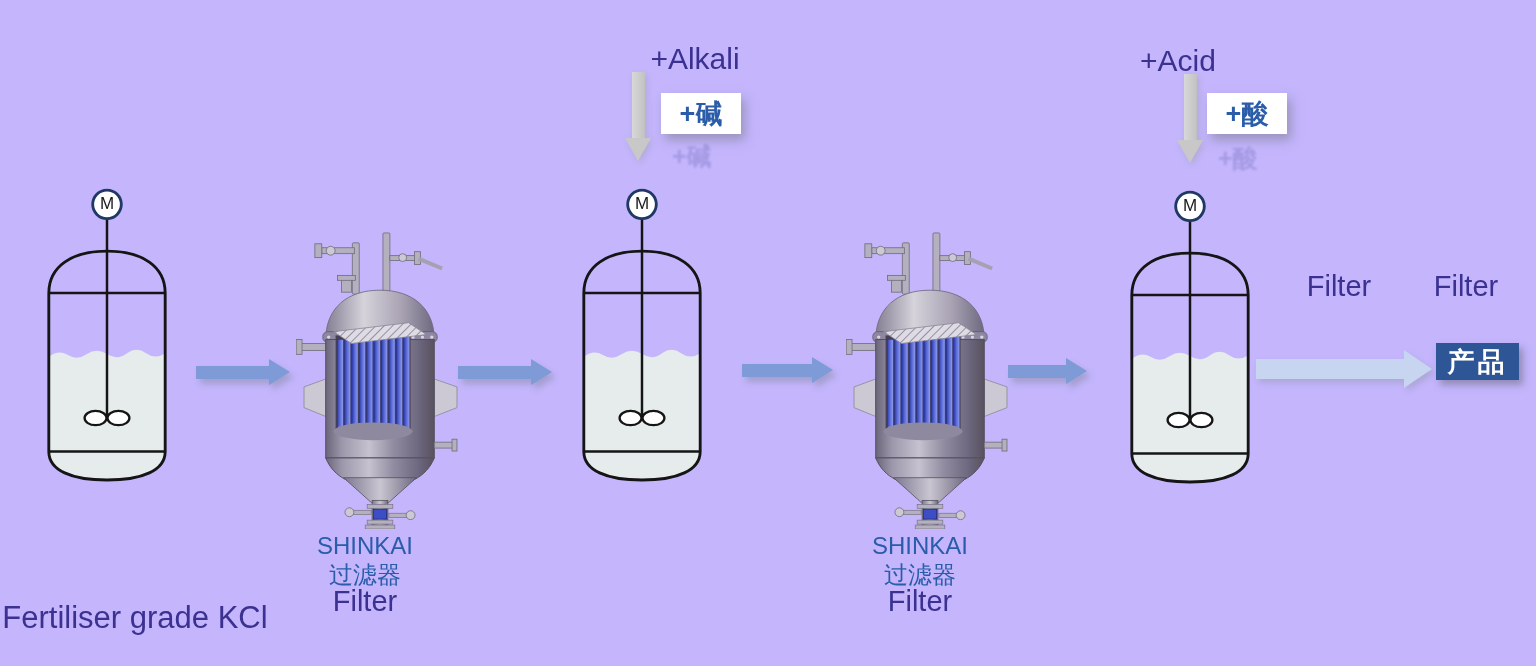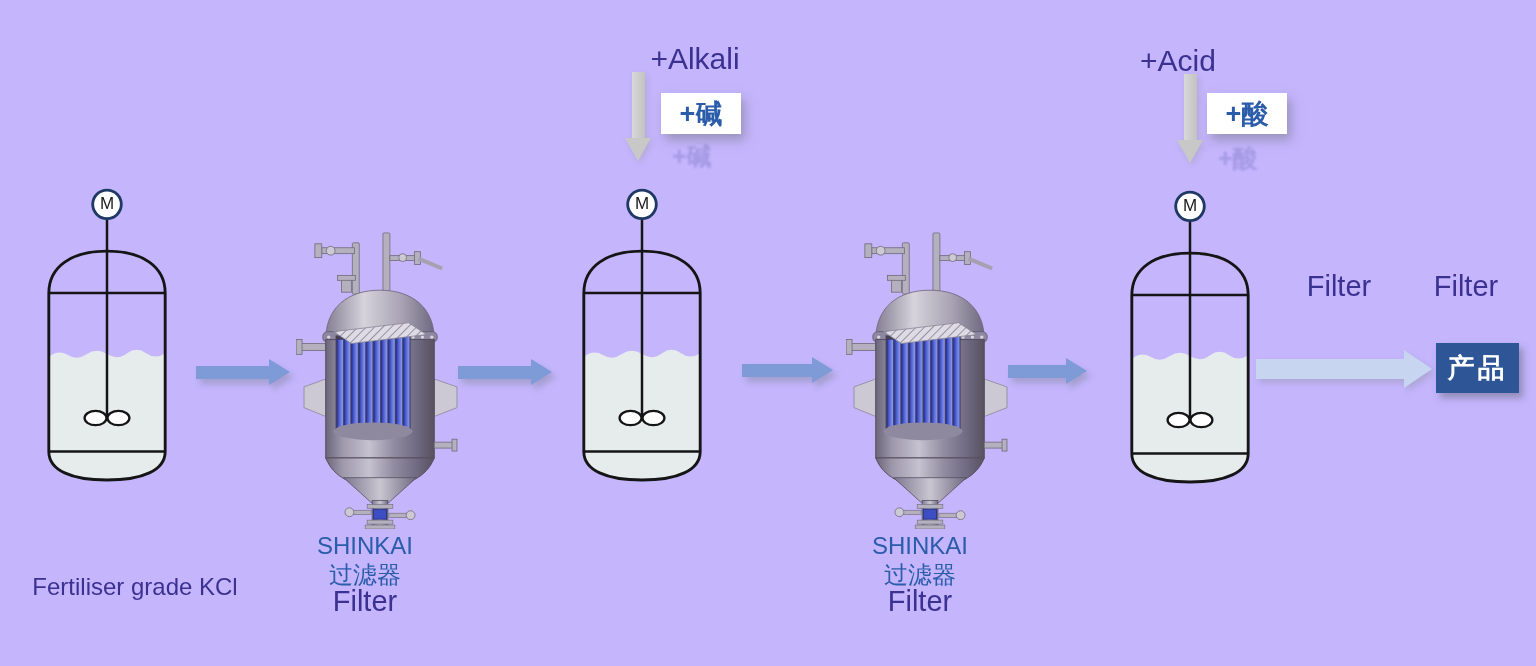--- a/index.html
+++ b/index.html
@@ -174,21 +174,21 @@
   </div>
   <div class="ghost" style="left:1218px;top:142px">+酸</div>
   <div class="chipbox" style="left:1207px;top:93px;width:80px;height:41px;font-size:27px">
     <span>+酸</span>
   </div>
 
   <svg class="art" style="left:45px;top:188px" width="124" height="296" viewBox="0 0 130 310">
       <use href="#sym-tank"></use>
     </svg>
   <span class="mlabel" style="left:107px;top:194px">M</span>
-  <div class="t cx purple" style="left:135px;top:573px;font-size:24px">Fertiliser grade KCl</div>
+  <div class="t cx purple" style="left:135px;top:600px;font-size:31px">Fertiliser grade KCl</div>
 
   <div class="harrow" style="left:196px;top:359px">
     <div class="shaft" style="width:73px"></div>
     <div class="head"></div>
   </div>
 
   <svg class="art" style="left:296px;top:229px" width="168" height="300" viewBox="0 0 170 304">
       <use href="#sym-filter"></use>
     </svg>
   <div class="t cx blue" style="left:365px;top:532px;font-size:24px">SHINKAI</div>
@@ -226,17 +226,17 @@
       <use href="#sym-tank"></use>
     </svg>
   <span class="mlabel" style="left:1190px;top:196px">M</span>
 
   <div class="t cx purple" style="left:1339px;top:270px;font-size:29px">Filter</div>
   <div class="t cx purple" style="left:1466px;top:270px;font-size:29px">Filter</div>
   <div class="bigarrow" style="left:1256px;top:350px">
     <div class="shaft" style="width:148px"></div>
     <div class="head"></div>
   </div>
-  <div class="productbox" style="left:1436px;top:343px;width:83px;height:50px">
+  <div class="productbox" style="left:1436px;top:343px;width:83px;height:37px">
     <span>产品</span>
   </div>
 
 </div>
 
 </body></html>

